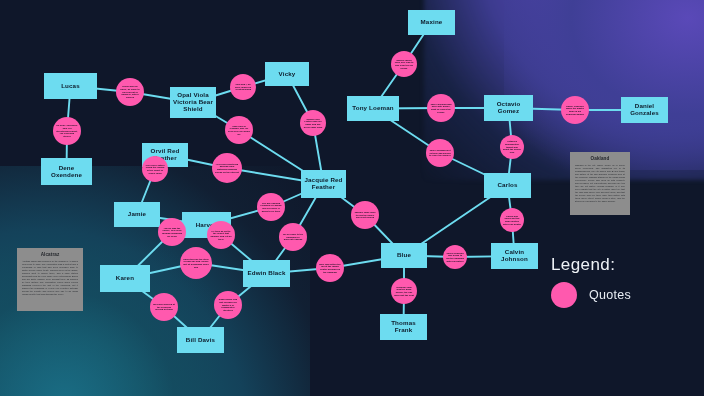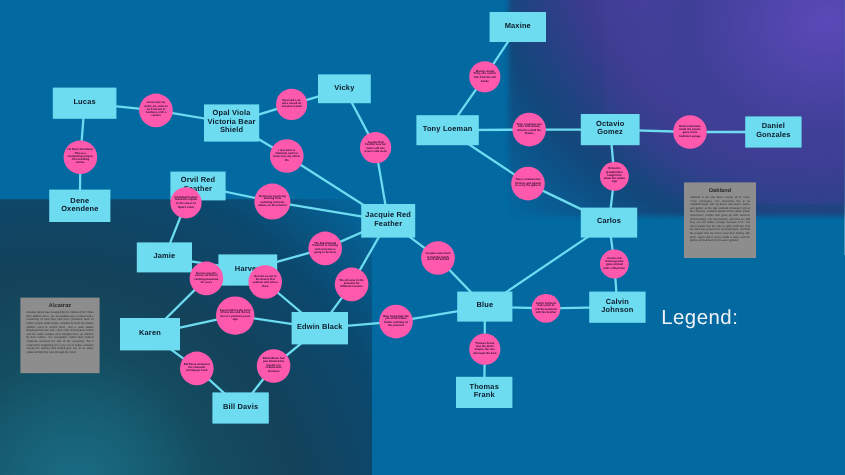--- a/index.html
+++ b/index.html
@@ -4,21 +4,21 @@
 <style>
   * { box-sizing: border-box; margin: 0; padding: 0; }
   html, body {
     width: 704px; height: 396px;
     overflow: hidden;
     font-family: "Liberation Sans", sans-serif;
   }
   #canvas {
     position: relative;
     width: 704px; height: 396px;
-    background: #0369a1;
+    background: #0f172a;
     overflow: hidden;
   }
   
   .bg-layer { position: absolute; inset: 0; pointer-events: none; }
   .bg-purple {
     position: absolute;
     right: -60px; top: -150px;
     width: 340px; height: 330px;
     background: radial-gradient(ellipse at 72% 28%,
                 #6a4bbf 0%, #5744b4 32%, #3c3b8e 55%,
@@ -323,15 +323,19 @@
         <div class="tc-body">Alcatraz Island was occupied by the Indians of All Tribes from 1969 to 1971. The occupation was a protest and a reclaiming of land that had been promised back to Native people under treaty. Families lived on the island, children went to school there, and a radio station broadcast from the rock. Opal Viola Victoria Bear Shield and her sister Jacquie were brought there as children by their mother. The occupation ended when federal marshals removed the last of the occupiers, but it marked the beginning of a new era of Native activism across the country and helped give rise to an urban Indian identity that runs through the novel.</div>
       </div>
       <div class="text-card" style="left: 570px; top: 152px; width: 60px; height: 63px;">
         <div class="tc-title">Oakland</div>
         <div class="tc-body">Oakland is the city where nearly all of There There converges. The characters live in its neighborhoods, ride its buses and BART trains, and gather at the Big Oakland Powwow held at the coliseum. Oakland stands for the urban Indian experience: people who grew up with concrete and freeways, not reservations, and who are told they are not Native enough because of it. The novel insists that the city is native land too, that the land was paved over and built upon, and that the people who live there carry their history with them. Every street corner holds a story, and the stories all lead back to the same ground.</div>
       </div>
     </div>
 
   <div id="legend">
     <div class="leg-title">Legend:</div>
+    <div class="leg-row">
+      <div class="leg-swatch-circle"></div>
+      <div class="leg-label">Quotes</div>
+    </div>
   </div>
 
 </div>
 
 </body></html>

